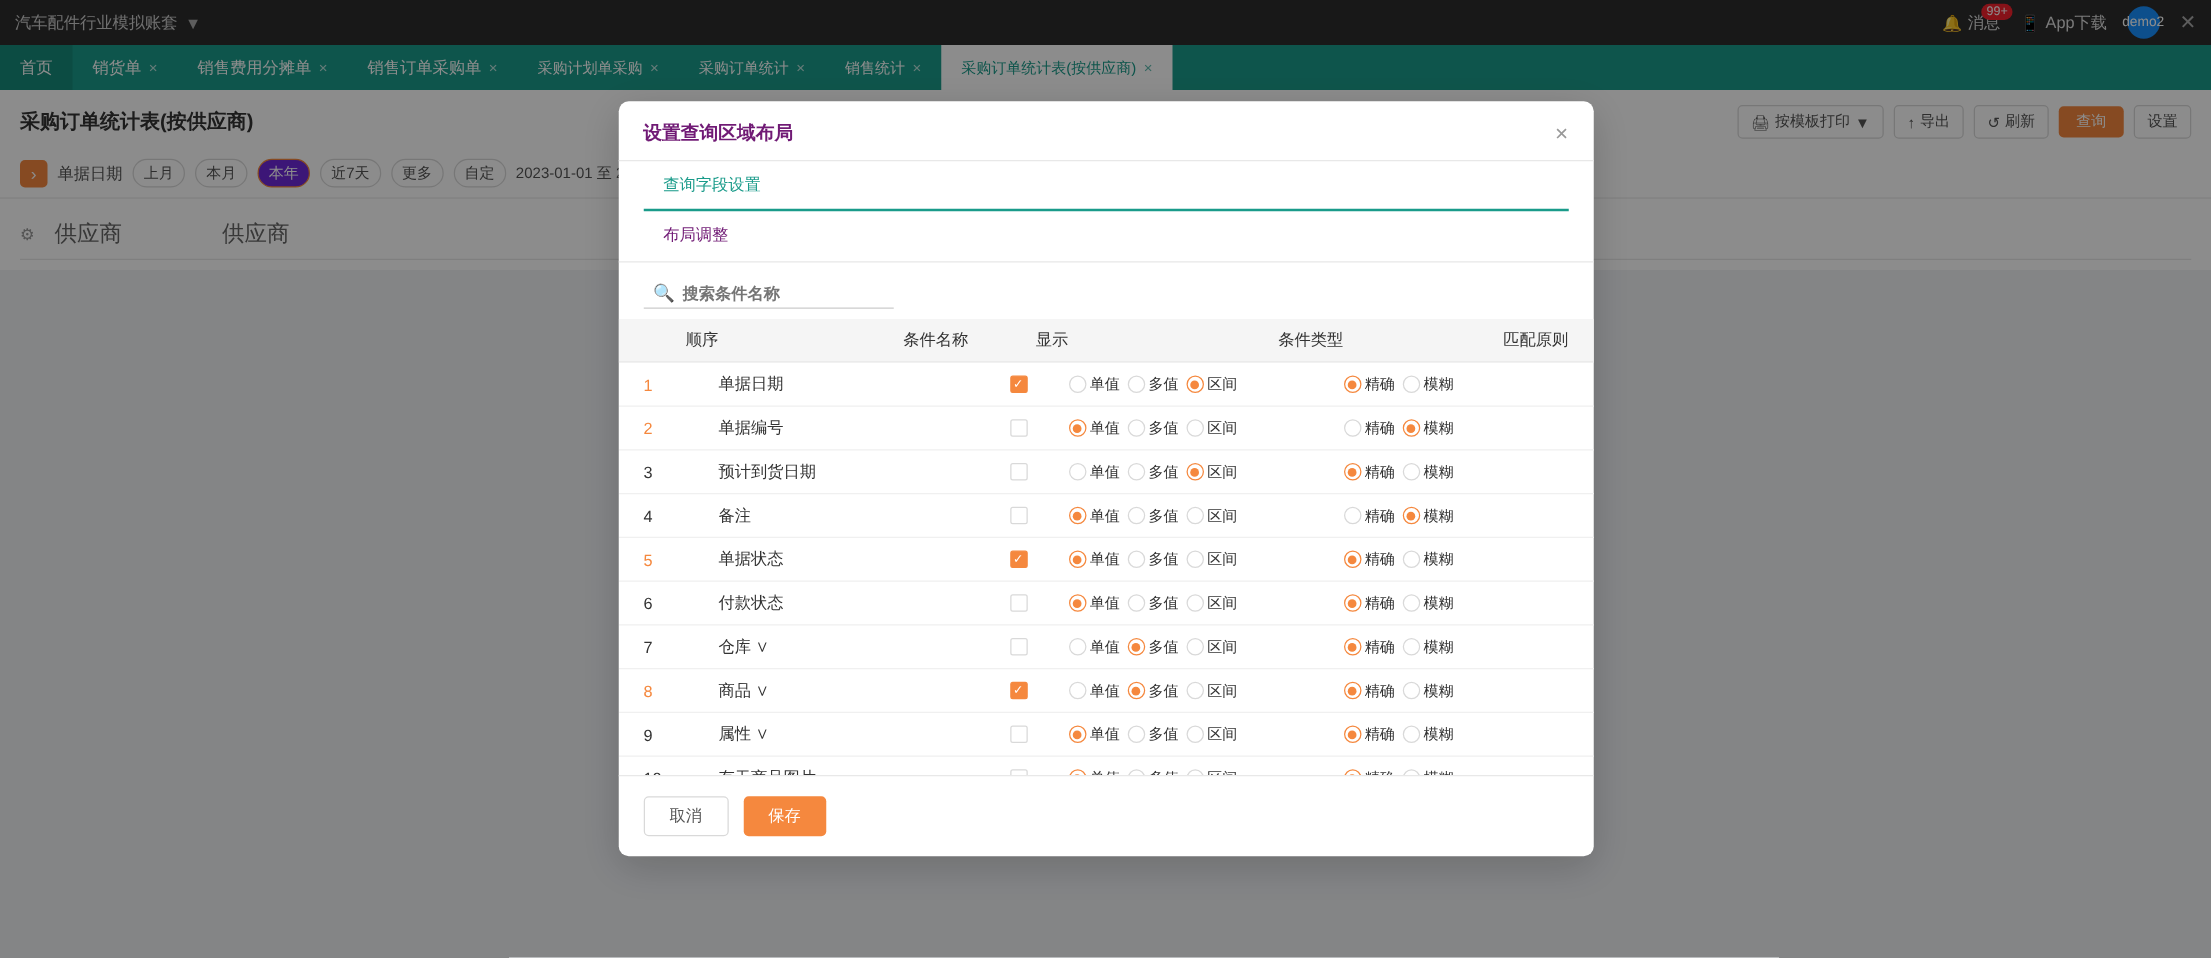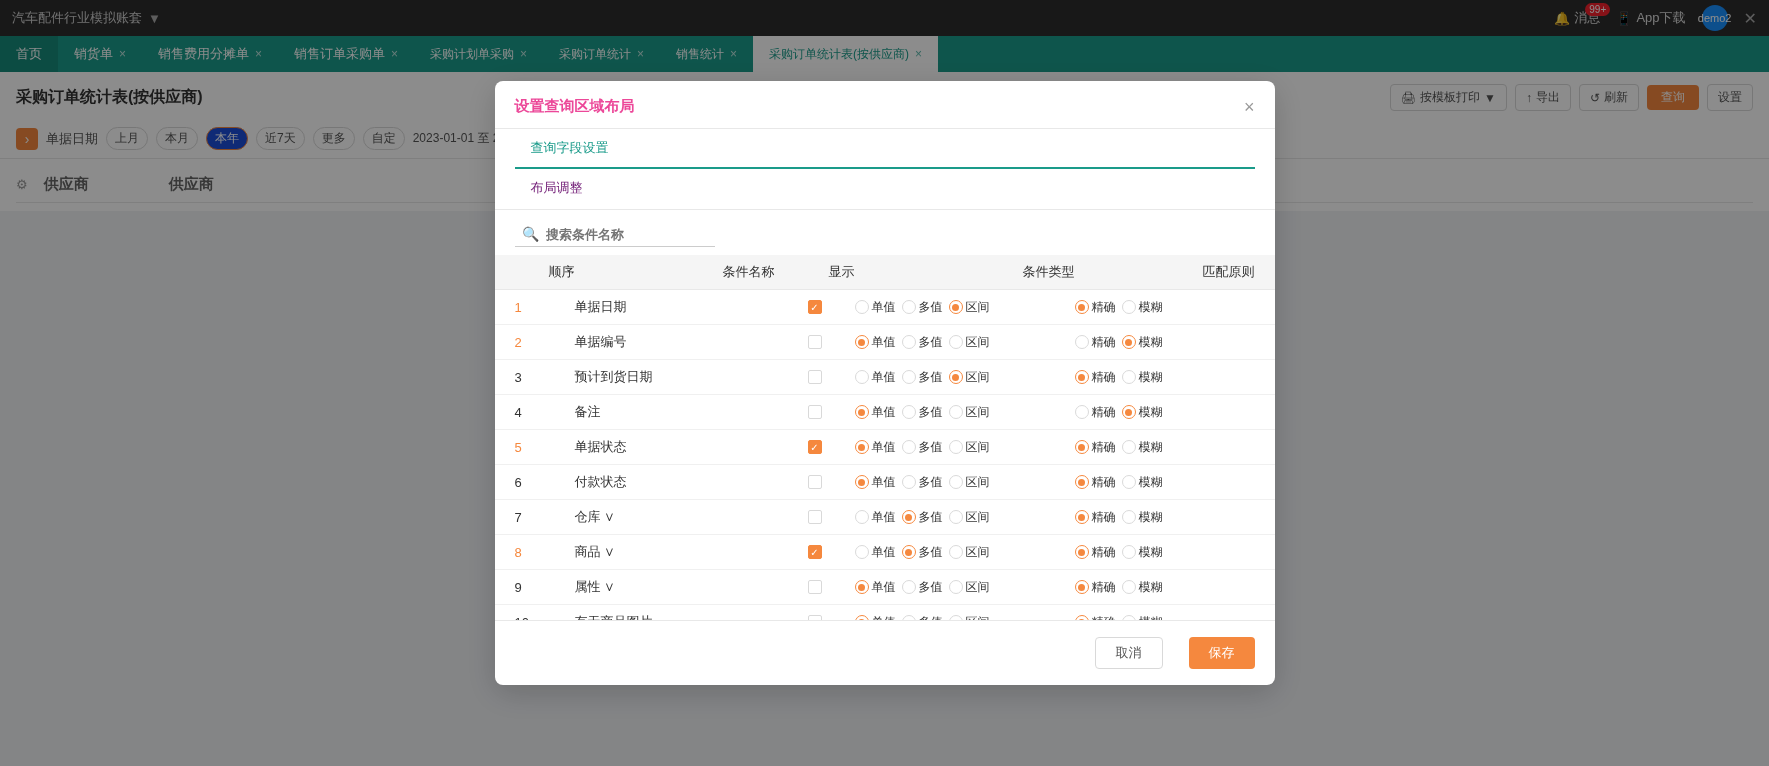--- a/index.html
+++ b/index.html
@@ -68,28 +68,28 @@
     
     .filter-row {
       display: flex;
       align-items: center;
       gap: 8px;
       padding: 8px 0;
     }
     .filter-toggle { background: #f5883e; color: #fff; border: none; width: 22px; height: 22px; border-radius: 4px; cursor: pointer; font-size: 14px; display: flex; align-items: center; justify-content: center; }
     .filter-label { color: #555; font-size: 13px; }
     .filter-date-btn { padding: 2px 8px; border-radius: 12px; border: 1px solid #d9d9d9; background: #fff; cursor: pointer; font-size: 12px; color: #555; }
-    .filter-date-btn.active { background: #1d4ed8; color: #fff; border-color: #f5883e; }
+    .filter-date-btn.active { background: #6d28d9; color: #fff; border-color: #f5883e; }
     .filter-date-range { color: #555; font-size: 12px; }
 
     
     .table-area { background: #fff; padding: 8px 16px; }
     .table-header-row { display: flex; align-items: center; padding: 8px 0; border-bottom: 1px solid #e8e8e8; }
     .gear-icon { color: #999; margin-right: 16px; cursor: pointer; }
-    .col-header { color: #666; font-size: 15px; font-weight: 700; }
+    .col-header { color: #666; font-size: 18px; font-weight: 400; }
 
     
     .overlay {
       position: fixed; top: 0; left: 0; width: 100%; height: 100%;
       background: rgba(0,0,0,0.45);
       z-index: 100;
       display: flex; align-items: center; justify-content: center;
     }
 
     
@@ -101,21 +101,21 @@
       display: flex;
       flex-direction: column;
       box-shadow: 0 8px 32px rgba(0,0,0,0.18);
       position: relative;
     }
     .dialog-header {
       display: flex; align-items: center; justify-content: space-between;
       padding: 16px 20px 12px 20px;
       border-bottom: 1px solid #e8e8e8;
     }
-    .dialog-title { font-size: 15px; font-weight: bold; color: #ec4899; }
+    .dialog-title { font-size: 15px; font-weight: bold; color: #701a75; }
     .dialog-close { border: none; background: none; font-size: 18px; color: #999; cursor: pointer; line-height: 1; }
 
     
     .dialog-tabs { display: flex; gap: 0; padding: 0 20px; border-bottom: 1px solid #e8e8e8; flex-direction: column; }
     .dialog-tab { padding: 10px 16px; font-size: 13px; color: #701a75; cursor: pointer; border-bottom: 2px solid transparent; }
     .dialog-tab.active { color: #1a9b8a; border-bottom: 2px solid #1a9b8a; font-weight: 500; }
 
     
     .dialog-search { padding: 12px 20px 8px 20px; display: flex; align-items: center; gap: 8px; }
     .search-box { display: flex; align-items: center; border-bottom: 1px solid #ccc; padding: 4px 8px; gap: 6px; width: 200px; }
@@ -139,21 +139,21 @@
     .radio-item { display: flex; align-items: center; gap: 3px; cursor: pointer; font-size: 12px; color: #333; }
     .radio-dot { width: 14px; height: 14px; border-radius: 50%; border: 1.5px solid #d9d9d9; background: #fff; display: inline-flex; align-items: center; justify-content: center; flex-shrink: 0; }
     .radio-dot.selected { border-color: #f5883e; }
     .radio-dot.selected::after { content: ''; width: 7px; height: 7px; border-radius: 50%; background: #f5883e; }
 
     
     .table-body::-webkit-scrollbar { width: 6px; }
     .table-body::-webkit-scrollbar-thumb { background: #ccc; border-radius: 3px; }
 
     
-    .dialog-footer { display: flex; justify-content: flex-end; gap: 26px; padding: 16px 20px; border-top: 1px solid #e8e8e8; }
+    .dialog-footer { display: flex; gap: 12px; padding: 16px 20px; border-top: 1px solid #e8e8e8; }
     .btn-cancel { border: 1px solid #d9d9d9; background: #fff; padding: 6px 20px; border-radius: 4px; cursor: pointer; font-size: 13px; color: #555; }
     .btn-save { background: #f5883e; border: none; color: #fff; padding: 6px 20px; border-radius: 4px; cursor: pointer; font-size: 13px; }
   </style>
 </head>
 <body>
 
 <div class="top-bar">
   <div class="top-bar-left">
     <span>汽车配件行业模拟账套</span>
     <span style="color:#aaa;">▼</span>

